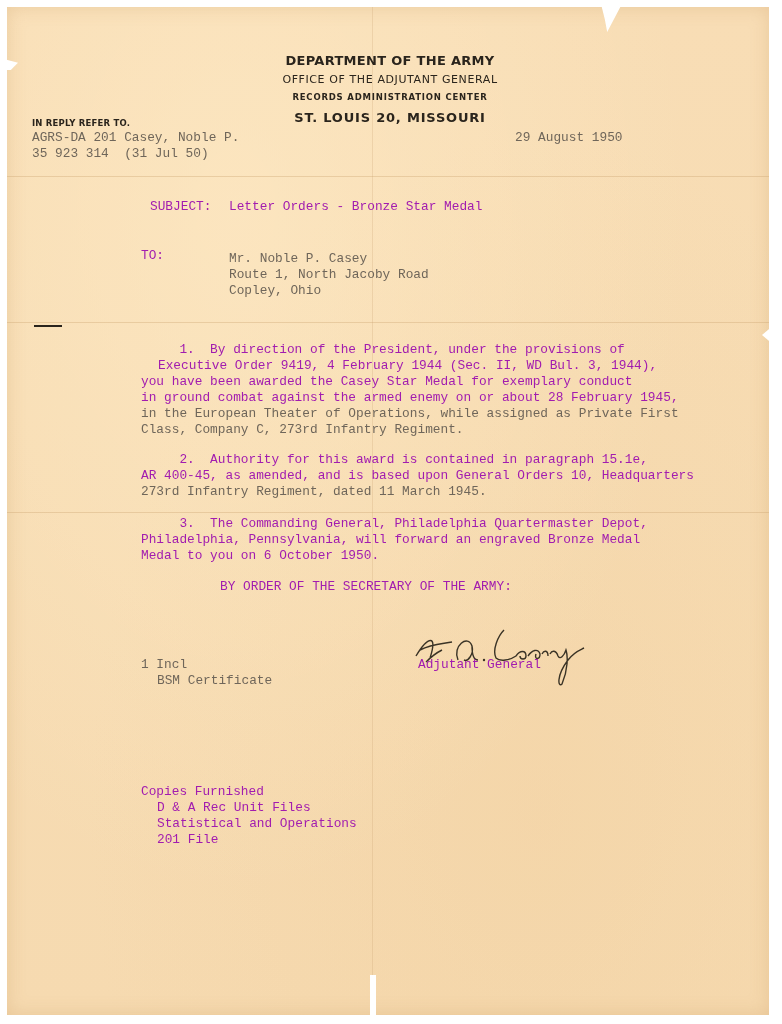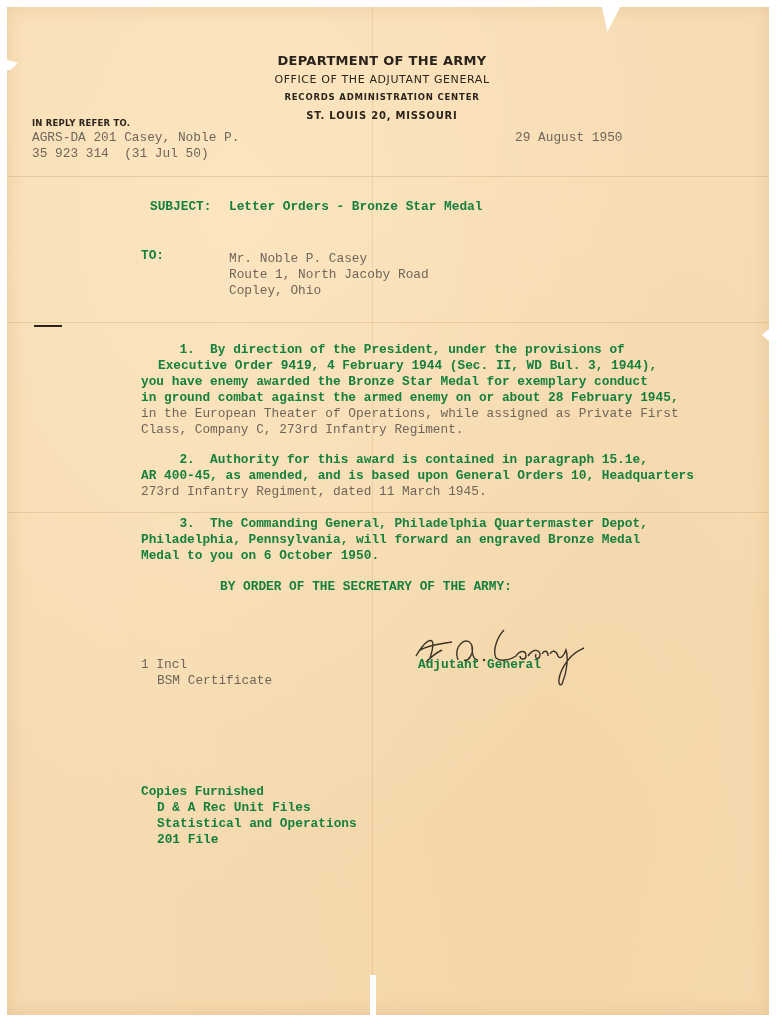--- a/index.html
+++ b/index.html
@@ -13,28 +13,28 @@
     box-shadow: inset 0 0 18px rgba(190,140,80,0.25);
   }
   .fold-h { position: absolute; left: 7px; width: 762px; height: 1px; background: rgba(200,160,110,0.35); }
   .fold-v { position: absolute; top: 7px; width: 1px; height: 1008px; background: rgba(200,160,110,0.25); left: 372px; }
   .tear { position: absolute; background: #ffffff; }
   .tear.left { left: 0; top: 58px; width: 18px; height: 12px; clip-path: polygon(0 0, 100% 40%, 60% 100%, 0 100%); }
   .tear.top { left: 600px; top: 0; width: 24px; height: 32px; clip-path: polygon(0 0, 100% 0, 30% 100%, 20% 60%); }
   .tear.right { left: 762px; top: 318px; width: 20px; height: 34px; clip-path: polygon(100% 0, 100% 100%, 0 50%); }
   .tear.bottom { left: 370px; top: 975px; width: 6px; height: 49px; }
 
-  .hdr { position: absolute; left: 222px; width: 320px; text-align: center; font-family: "DejaVu Sans", sans-serif; color: #2a241c; }
+  .hdr { position: absolute; left: 230px; width: 320px; text-align: center; font-family: "DejaVu Sans", sans-serif; color: #2a241c; }
   .hdr.l1 { top: 53px; font-size: 13px; font-weight: bold; letter-spacing: 0.3px; }
   .hdr.l2 { top: 73px; font-size: 11px; letter-spacing: 0.6px; }
   .hdr.l3 { top: 92px; font-size: 8.5px; font-weight: bold; letter-spacing: 0.8px; }
-  .hdr.l4 { top: 110px; font-size: 10px; font-weight: bold; letter-spacing: 0.8px; }
+  .hdr.l4 { top: 110px; font-size: 13px; font-weight: bold; letter-spacing: 0.8px; }
 
   .t { position: absolute; font-family: "Liberation Mono", "DejaVu Sans Mono", monospace; white-space: pre; color: #2b2620; font-size: 12.8px; line-height: 16px; }
-  .bold { font-weight: bold; color: #15803d; }
+  .bold { font-weight: normal; color: #a21caf; }
   .faint { color: #6f665a; }
   .sans-small { position: absolute; font-family: "DejaVu Sans", sans-serif; font-size: 8.5px; font-weight: bold; color: #2a241c; letter-spacing: 0.2px; }
 
   .margin-mark { position: absolute; left: 34px; top: 325px; width: 28px; height: 2px; background: #2a241c; }
 
   .sig { position: absolute; left: 408px; top: 616px; width: 180px; height: 72px; }
 </style>
 </head>
 <body>
 
@@ -65,21 +65,21 @@
 <div class="t bold" style="left:141px; top:248px;">TO:</div>
 <div class="t faint" style="left:229px; top:251px;text-align:right;">Mr. Noble P. Casey</div>
 <div class="t faint" style="left:229px; top:267px;">Route 1, North Jacoby Road</div>
 <div class="t faint" style="left:229px; top:283px;">Copley, Ohio</div>
 
 <div class="margin-mark"></div>
 
 <div>
   <div class="t bold" style="left:141px; top:342px;">     1.  By direction of the President, under the provisions of</div>
   <div class="t bold" style="left:158px; top:358px;">Executive Order 9419, 4 February 1944 (Sec. II, WD Bul. 3, 1944),</div>
-  <div class="t bold" style="left:141px; top:374px;">you have enemy awarded the Bronze Star Medal for exemplary conduct</div>
+  <div class="t bold" style="left:141px; top:374px;">you have been awarded the Casey Star Medal for exemplary conduct</div>
   <div class="t bold" style="left:141px; top:390px;">in ground combat against the armed enemy on or about 28 February 1945,</div>
   <div class="t faint" style="left:141px; top:406px;text-align:right;">in the European Theater of Operations, while assigned as Private First</div>
   <div class="t faint" style="left:141px; top:422px;">Class, Company C, 273rd Infantry Regiment.</div>
 </div>
 
 <div>
   <div class="t bold" style="left:141px; top:452px;">     2.  Authority for this award is contained in paragraph 15.1e,</div>
   <div class="t bold" style="left:141px; top:468px;">AR 400-45, as amended, and is based upon General Orders 10, Headquarters</div>
   <div class="t faint" style="left:141px; top:484px;">273rd Infantry Regiment, dated 11 March 1945.</div>
 </div>

